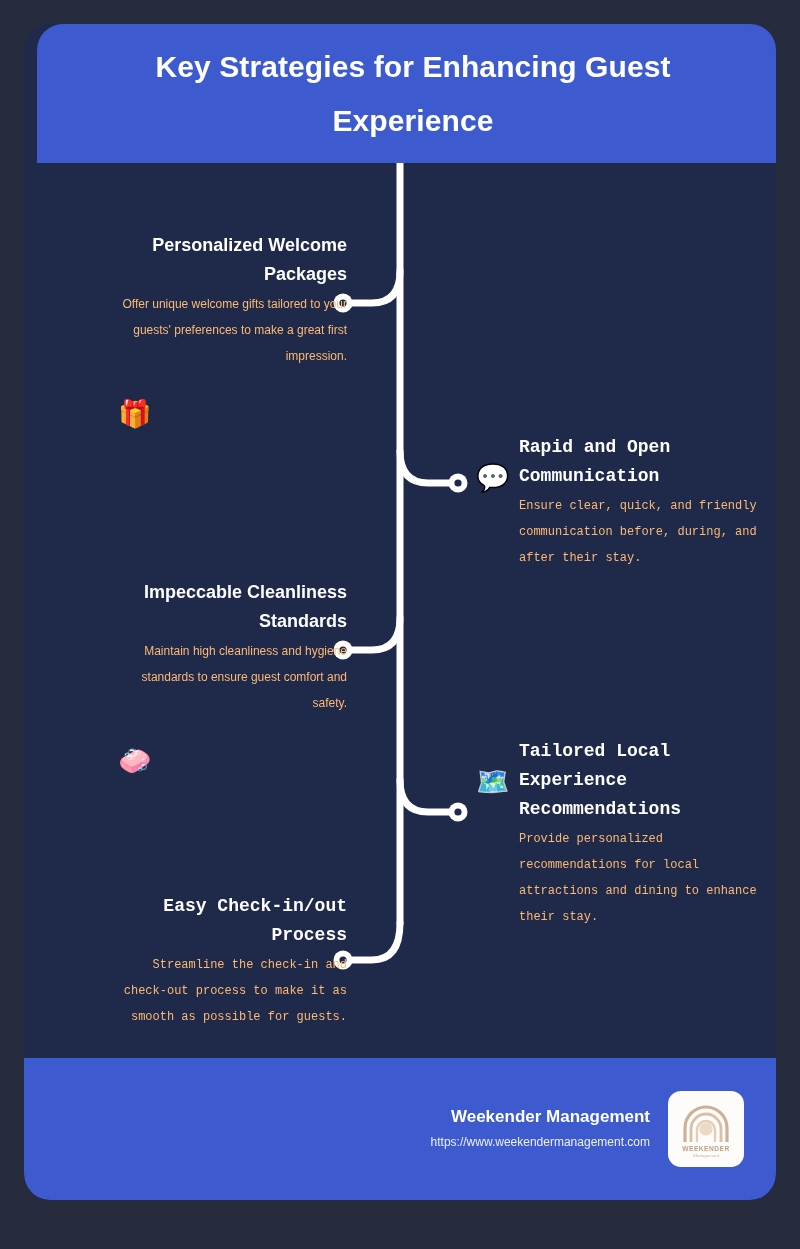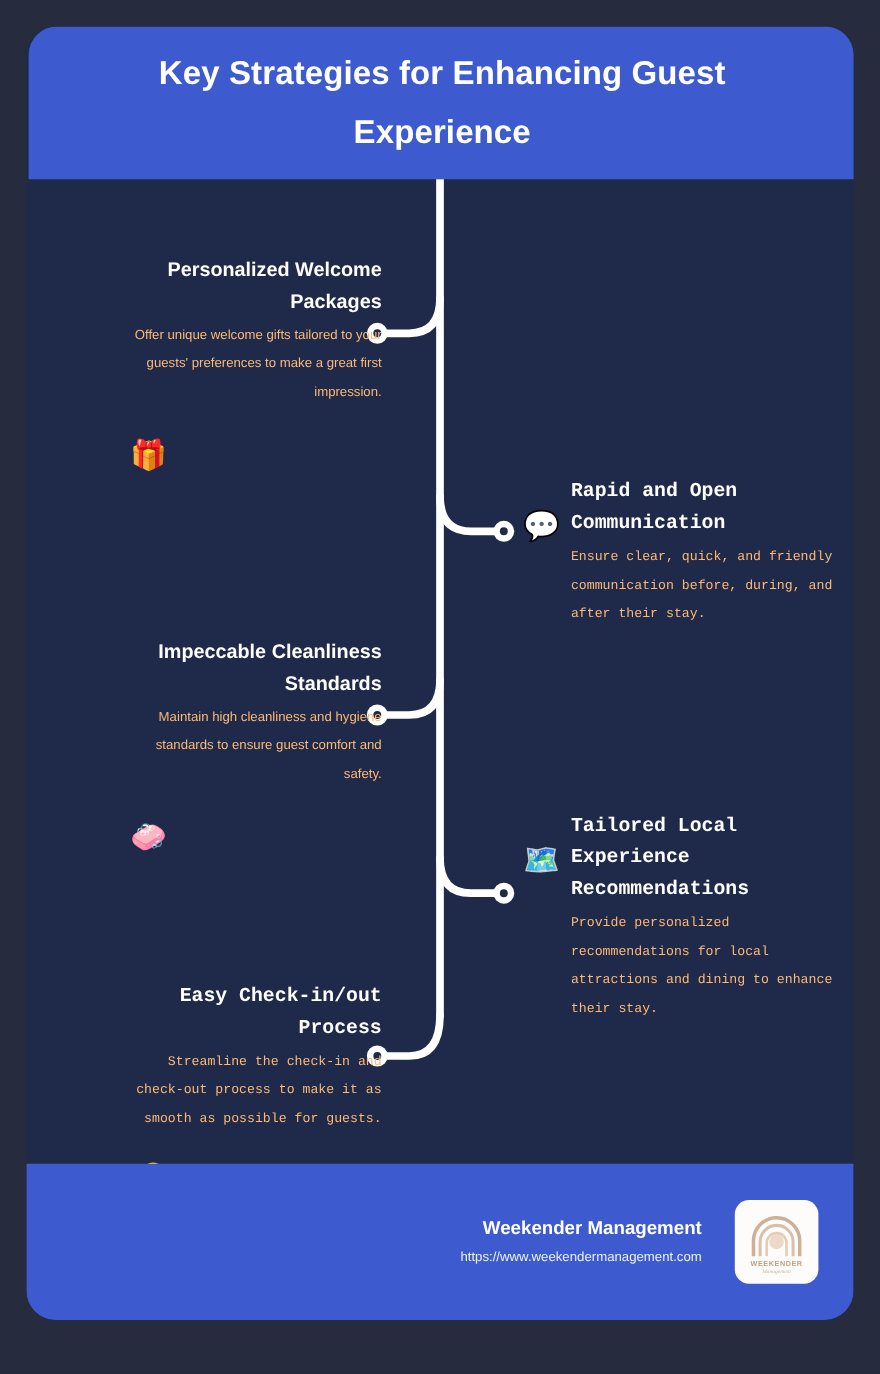--- a/index.html
+++ b/index.html
@@ -19,21 +19,21 @@
     width: 752px;
     height: 1176px;
     border-radius: 26px;
     background: #1f2949;
     overflow: hidden;
   }
 
   
   .header {
     position: absolute;
-    left: 2px;
+    left: 13px;
     top: 0;
     width: 752px;
     height: 139px;
     background: #3d5bce;
     border-radius: 26px 26px 0 0;
     display: flex;
     align-items: center;
     justify-content: center;
     padding: 0 48px;
   }
@@ -116,21 +116,21 @@
     bottom: 0;
     width: 752px;
     height: 142px;
     background: #3d5bce;
     border-radius: 0 0 26px 26px;
     display: flex;
     align-items: center;
     justify-content: flex-end;
     padding-right: 32px;
   }
-  .footer-text { text-align: right; margin-right: 30px; }
+  .footer-text { text-align: right; margin-right: 18px; }
   .footer-brand {
     color: #ffffff;
     font-size: 17px;
     font-weight: bold;
     line-height: 26px;
   }
   .footer-url {
     color: #eef1fb;
     font-size: 12px;
     line-height: 24px;

